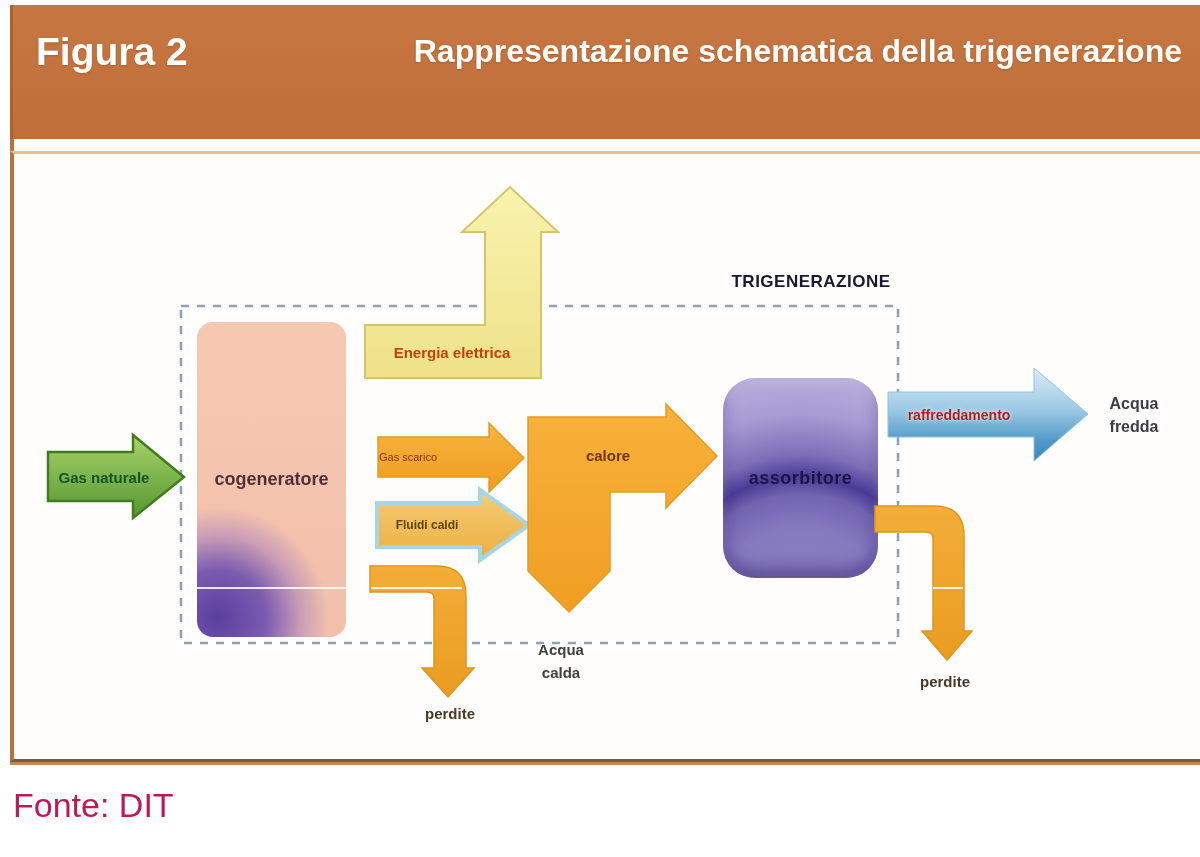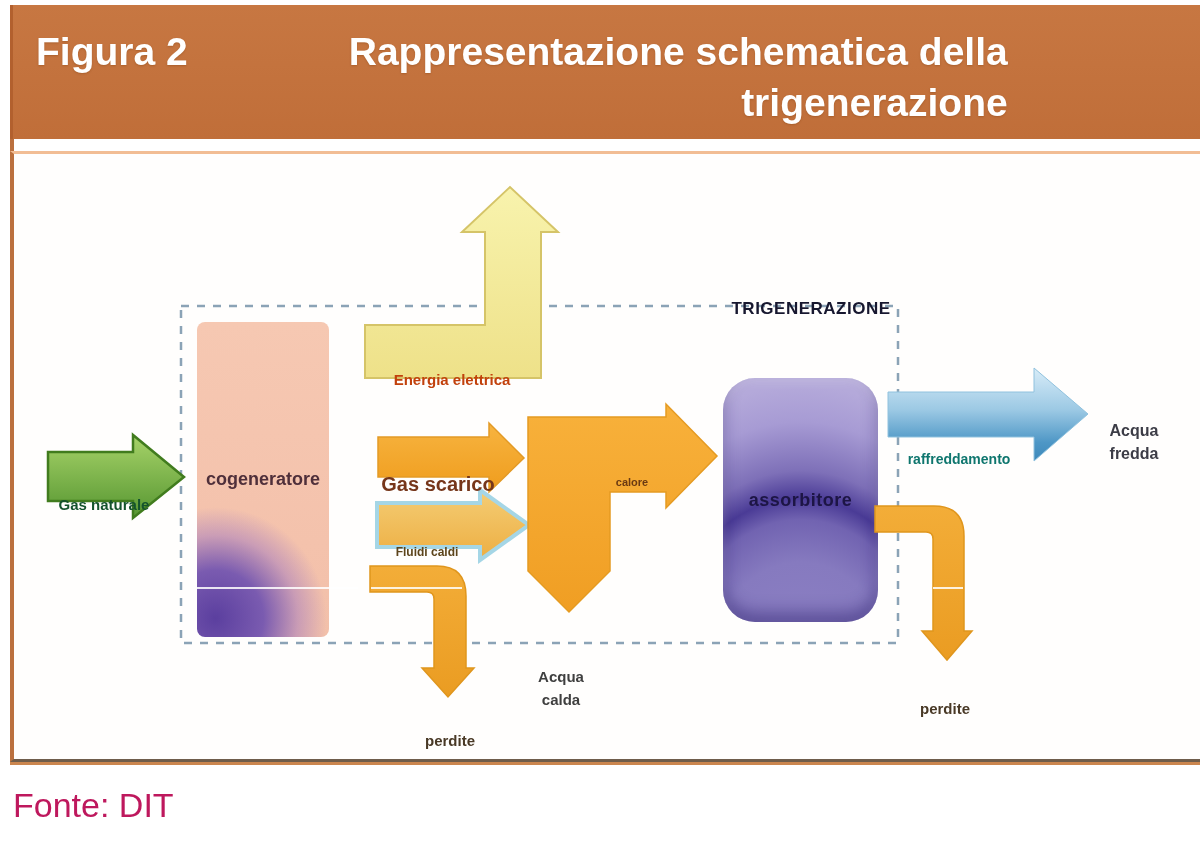--- a/index.html
+++ b/index.html
@@ -2,61 +2,61 @@
 <html><head>
 <meta charset="utf-8">
 <style>
   html,body{margin:0;padding:0;background:#ffffff;}
   .stage{position:relative;width:1200px;height:857px;background:#ffffff;overflow:hidden;
          font-family:"Liberation Sans",sans-serif;}
 
   
   .header{position:absolute;left:10px;top:5px;width:1190px;height:134px;
           background:linear-gradient(180deg,#c77742 0%,#c06e39 100%);
-          box-sizing:border-box;display:flex;justify-content:flex-start;
+          box-sizing:border-box;display:flex;justify-content:space-between;
           padding:24px 18px 0 23px;border-left:3px solid #b2602e;}
   .figura{font-size:39px;font-weight:bold;color:#ffffff;line-height:46px;white-space:nowrap;
           text-shadow:0 1px 2px rgba(120,60,15,.35);}
-  .title{font-size:39px;font-weight:bold;color:#ffffff;text-align:right;width:820px;
+  .title{font-size:32px;font-weight:bold;color:#ffffff;text-align:right;width:820px;
          line-height:51px;margin-top:-3px;text-shadow:0 1px 2px rgba(120,60,15,.35);}
   .gapborder{position:absolute;left:10px;top:139px;width:4px;height:12px;background:#bb703e;}
   .panel{position:absolute;left:10px;top:151px;width:1190px;height:611px;background:#fffefd;
          box-sizing:border-box;border-top:3px solid #f2bd94;border-left:4px solid #bb703e;
          border-bottom:3px solid #6f5d4b;box-shadow:0 3px 0 #cb864f;}
   .fonte{position:absolute;left:13px;top:786px;font-size:34px;color:#be185d;}
 
   
   .box{position:absolute;display:flex;align-items:center;justify-content:center;z-index:1;}
-  .cogeneratore{left:197px;top:322px;width:132px;height:315px;border-radius:8px;
+  .cogeneratore{left:197px;top:322px;width:149px;height:315px;border-radius:16px;
     background:
       radial-gradient(ellipse 150px 150px at 14% 94%, #5b3f9f 0%, #7a5bb0 32%,
                       rgba(168,126,190,.55) 55%, rgba(246,199,177,0) 74%),
       linear-gradient(180deg,#f6c8b2 0%,#f4c2ac 70%,#f2c0aa 100%);}
   .cogeneratore .boxlbl{font-size:18px;font-weight:600;color:#4f2f3a;}
-  .assorbitore{left:723px;top:378px;width:155px;height:244px;border-radius:32px;
+  .assorbitore{left:723px;top:378px;width:155px;height:200px;border-radius:32px;
     background:
       radial-gradient(ellipse 150% 125% at 50% 128%, #9083c6 0%, #867abf 42%, #7163b1 56%,
                       #4a3b96 63%, #7e70b8 72%, #a79bd4 88%, #b4a9da 100%);
     box-shadow:inset 0 -10px 16px rgba(38,24,104,.45), inset 0 4px 8px rgba(255,255,255,.25);}
   .assorbitore .boxlbl{font-size:18px;font-weight:600;color:#1d1545;letter-spacing:.5px;}
 
   
   .overlay{position:absolute;left:0;top:0;z-index:2;}
 
   
   .lbl{position:absolute;transform:translate(-50%,-50%);text-align:center;
-       white-space:pre-line;z-index:3;margin-top:27px;}
+       white-space:pre-line;z-index:3;}
   .lbl-trigenerazione{left:811px;top:282px;font-size:17px;font-weight:bold;color:#17172f;
                       letter-spacing:.5px;white-space:nowrap;}
   .lbl-gasnaturale{left:104px;top:477px;font-size:15px;font-weight:600;color:#14532d;white-space:nowrap;}
   .lbl-energia{left:452px;top:352px;font-size:15px;font-weight:bold;color:#c2410c;white-space:nowrap;}
-  .lbl-gasscarico{left:438px;top:457px;font-size:20px;font-weight:bold;color:#76361a;white-space:nowrap;}
+  .lbl-gasscarico{left:408px;top:457px;font-size:11px;font-weight:normal;color:#76361a;white-space:nowrap;}
   .lbl-fluidi{left:427px;top:525px;font-size:12px;font-weight:bold;color:#5d451c;white-space:nowrap;}
-  .lbl-calore{left:632px;top:455px;font-size:11px;font-weight:600;color:#6b3a12;white-space:nowrap;}
-  .lbl-raffreddamento{left:959px;top:432px;font-size:14px;font-weight:bold;color:#0f766e;
+  .lbl-calore{left:608px;top:455px;font-size:15px;font-weight:600;color:#6b3a12;white-space:nowrap;}
+  .lbl-raffreddamento{left:959px;top:415px;font-size:14px;font-weight:bold;color:#b91c1c;
                       text-shadow:0 0 4px rgba(255,255,255,.95);white-space:nowrap;}
   .lbl-acquafredda{left:1134px;top:415px;font-size:16px;font-weight:bold;color:#3c3c46;line-height:23px;}
   .lbl-acquacalda{left:561px;top:661px;font-size:15px;font-weight:600;color:#3f3f3f;line-height:23px;}
   .lbl-perdite-l{left:450px;top:713px;font-size:15px;font-weight:600;color:#493926;white-space:nowrap;}
   .lbl-perdite-r{left:945px;top:681px;font-size:15px;font-weight:600;color:#493926;white-space:nowrap;}
 </style>
 </head>
 <body>
 
 <div class="stage">

